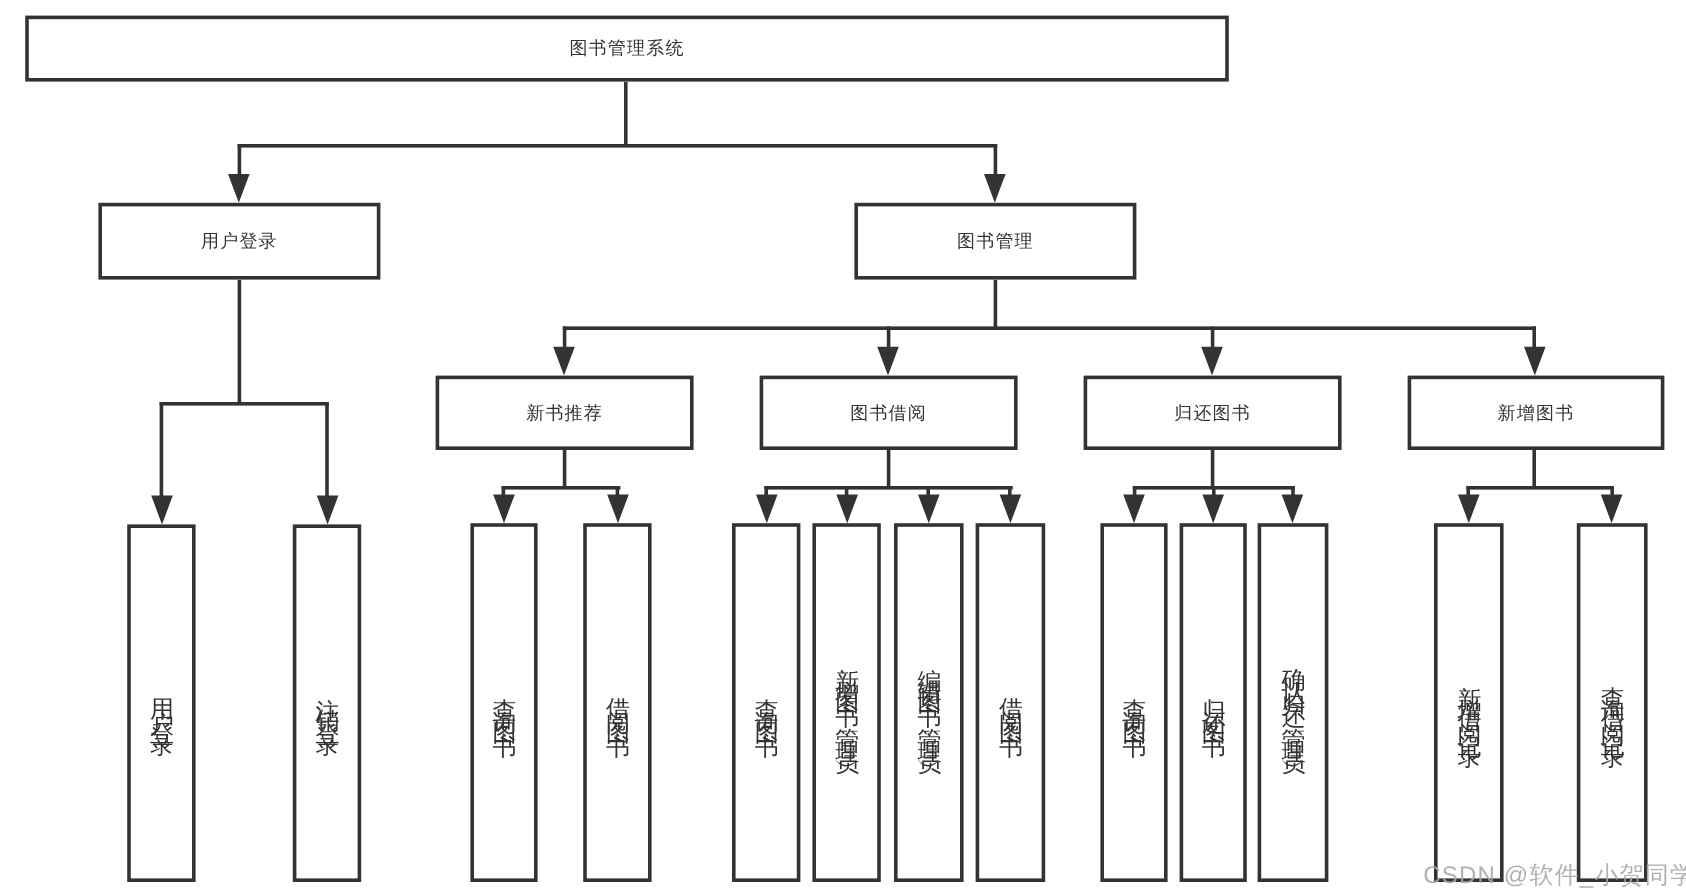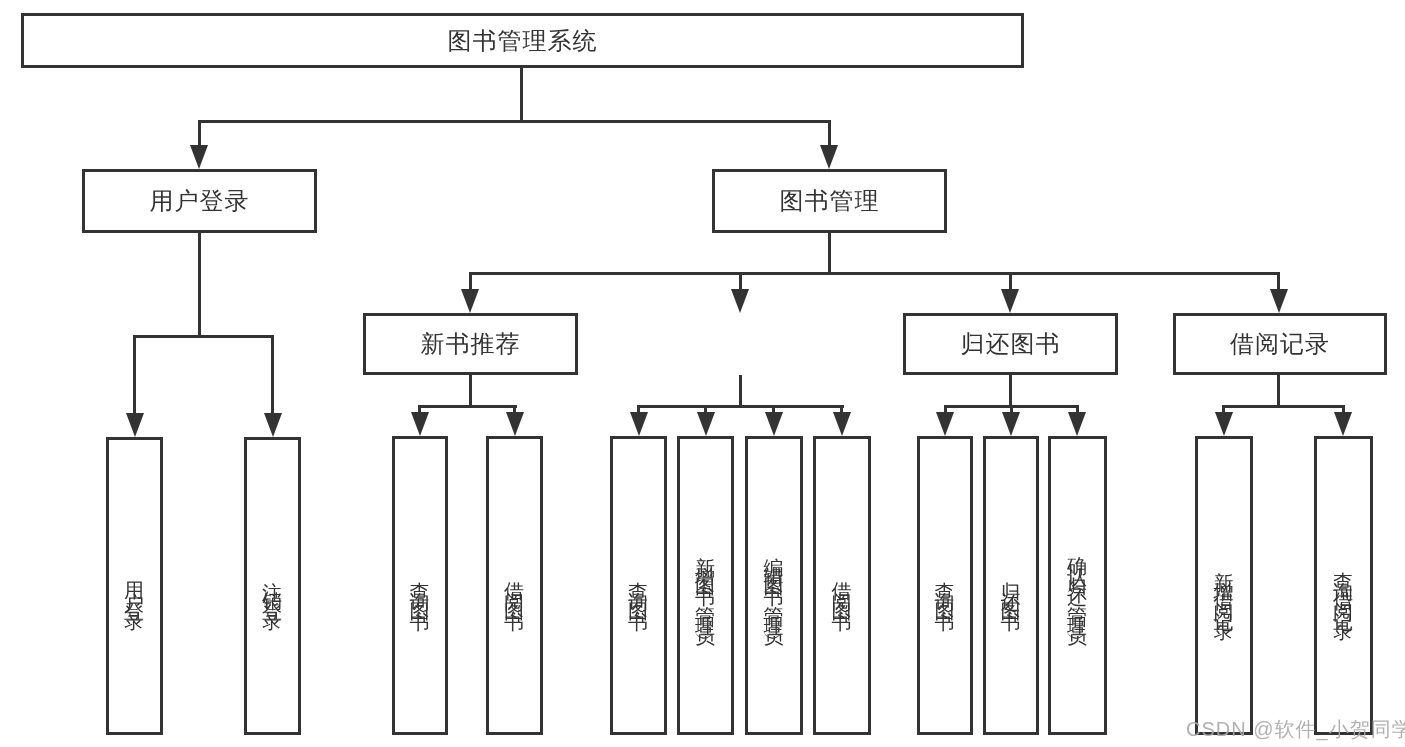--- a/index.html
+++ b/index.html
@@ -9,21 +9,21 @@
     background:#ffffff;
     font-family:"Liberation Sans","DejaVu Sans",sans-serif;
     overflow:hidden;
   }
   .hbox{
     position:absolute;
     box-sizing:border-box;
     border:3px solid #333333;
     background:#ffffff;
     display:flex;align-items:center;justify-content:center;
-    font-size:24px;color:#333333;
+    font-size:15px;color:#333333;
     letter-spacing:1px;
     z-index:2;
   }
   .vbox{
     position:absolute;
     box-sizing:border-box;
     border:3px solid #333333;
     background:#ffffff;
     display:flex;align-items:center;justify-content:center;
     writing-mode:vertical-rl;
@@ -57,24 +57,25 @@
 <div id="stage">
 
   <div class="hbox" style="left:21px;top:13px;width:1003px;height:55px">图书管理系统</div>
 
   <div class="hbox" style="left:82px;top:169px;width:235px;height:64px">用户登录</div>
 
   <div class="hbox" style="left:712px;top:169px;width:235px;height:64px">图书管理</div>
 
   <div class="hbox" style="left:363px;top:313px;width:215px;height:62px">新书推荐</div>
 
+  <div class="hbox" style="left:633px;top:313px;width:215px;height:62px">图书借阅</div>
 
   <div class="hbox" style="left:903px;top:313px;width:215px;height:62px">归还图书</div>
 
-  <div class="hbox" style="left:1173px;top:313px;width:214px;height:62px">借阅记录</div>
+  <div class="hbox" style="left:1173px;top:313px;width:214px;height:62px">新增图书</div>
 
   <div class="vbox" style="left:106px;top:437px;width:57px;height:298px">用户登录</div>
 
   <div class="vbox" style="left:244px;top:437px;width:57px;height:298px">注销登录</div>
 
   <div class="vbox" style="left:392px;top:436px;width:56px;height:299px">查询图书</div>
 
   <div class="vbox" style="left:486px;top:436px;width:57px;height:299px">借阅图书</div>
 
   <div class="vbox" style="left:610px;top:436px;width:57px;height:299px">查询图书</div>

